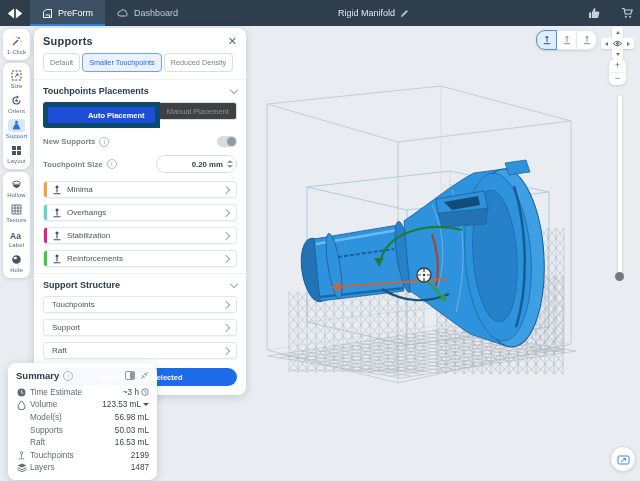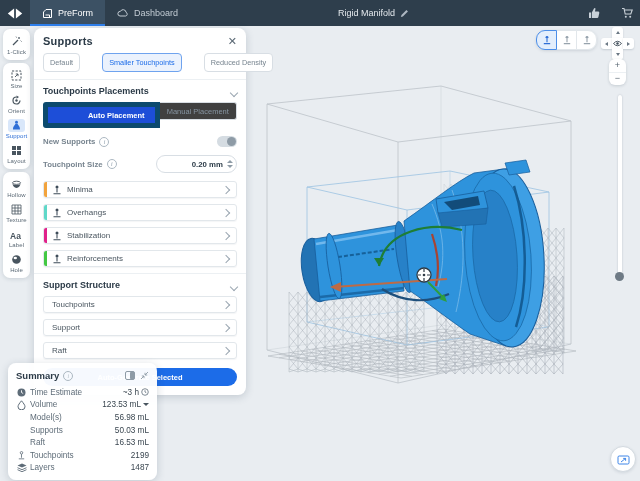--- a/index.html
+++ b/index.html
@@ -25,25 +25,25 @@
   .toolitem .tlabel{font-size:6px;color:#5B6975;margin-top:1px;letter-spacing:.1px;}
   .toolitem.selected .ticon{background:#D9E7FA;}
   .toolitem.selected .tlabel{color:#2F6FD6;}
 
   
   .panel{position:absolute;background:#fff;border-radius:8px;box-shadow:0 2px 8px rgba(40,60,80,.20);}
   .supports{left:34px;top:28px;width:194px;padding:7px 9px 9px;}
   .sp-head{display:flex;align-items:center;justify-content:space-between;margin-bottom:6px;}
   .sp-title{font-size:11px;font-weight:bold;color:#2B3A47;letter-spacing:.2px;}
   .close-x{font-size:11px;color:#5A6874;cursor:default;line-height:10px;}
-  .presets{display:flex;gap:22px;margin-bottom:7px;}
+  .presets{display:flex;gap:2px;margin-bottom:7px;}
   .preset{height:17px;display:flex;align-items:center;padding:0 6px;border:1px solid #D8DEE4;border-radius:4px;font-size:7.3px;color:#77848F;background:#fff;white-space:nowrap;}
   .preset.sel{border-color:#6FA3EE;background:#EBF2FD;color:#1C6CE8;}
   .divider{height:1px;background:#ECF0F3;margin:0 -9px 6px;}
-  .sec-head{display:flex;align-items:flex-end;justify-content:space-between;margin-bottom:6px;}
+  .sec-head{display:flex;align-items:center;justify-content:space-between;margin-bottom:6px;}
   .sec-title{font-size:9px;font-weight:bold;color:#2B3A47;}
   .chev{width:5px;height:5px;border-right:1.3px solid #9AA6B1;border-bottom:1.3px solid #9AA6B1;display:inline-block;}
   .chev.down{transform:rotate(45deg);margin-top:-2px;}
   .chev.right{transform:rotate(-45deg);}
   .seg{display:flex;margin-bottom:8px;}
   .seg-btn{flex:1;height:16px;display:flex;align-items:center;justify-content:center;font-size:7.5px;}
   .seg-btn.on{background:#1d4ed8;color:#fff;border:5px solid #0c4a6e;border-radius:3px 0 0 3px;font-weight:bold;padding-left:30px;}
   .seg-btn.off{background:#404040;color:#8593A0;border:1px solid #D8DEE4;border-left:none;border-radius:0 3px 3px 0;}
   .opt-row{display:flex;align-items:center;margin-bottom:8px;font-weight:bold;}
   .opt-label{font-size:7.8px;color:#77848F;display:flex;align-items:center;gap:4px;}

